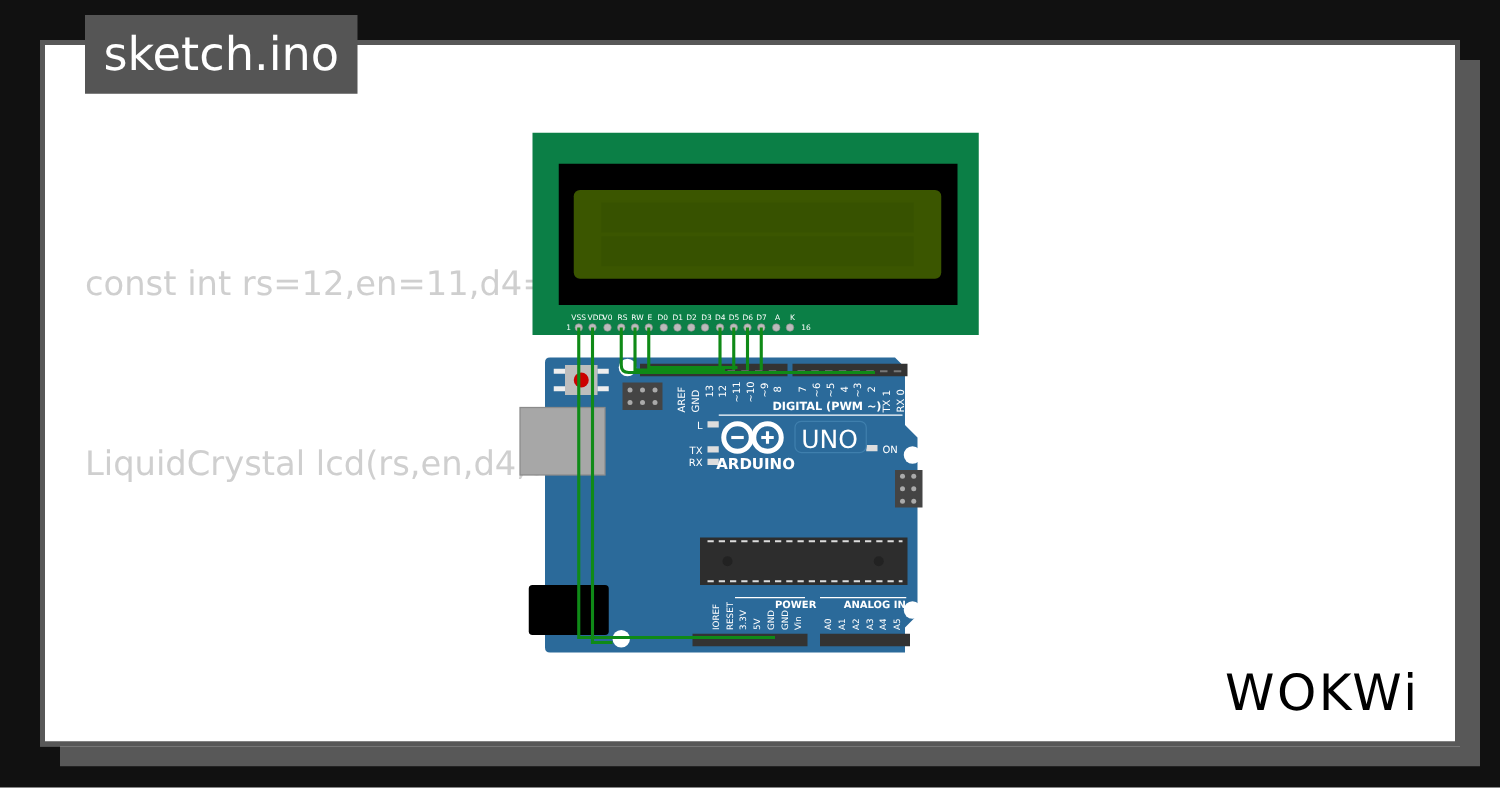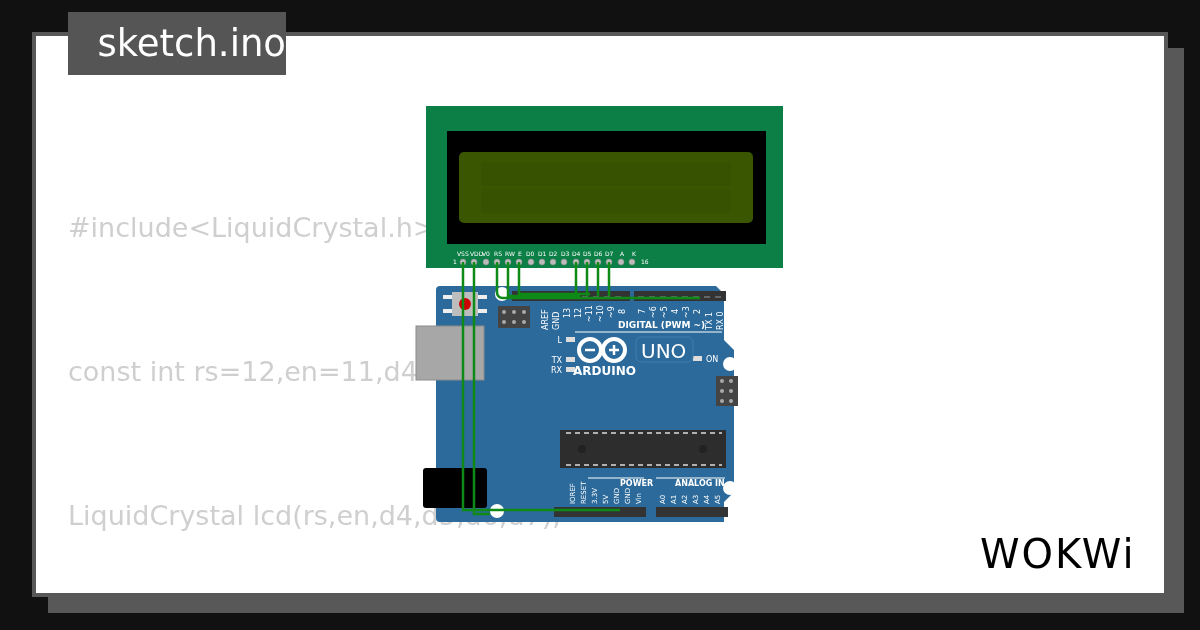--- a/index.html
+++ b/index.html
@@ -1,31 +1,30 @@
 <!DOCTYPE html>
 <html><head>
 <meta charset="utf-8">
 <style>
   html,body{margin:0;padding:0;}
   body{width:1200px;height:630px;background:#111111;position:relative;overflow:hidden;font-family:"DejaVu Sans","Liberation Sans",sans-serif;}
   .shadow{position:absolute;left:48px;top:48px;width:1136px;height:565px;background:#585858;}
   .panel{position:absolute;left:32px;top:32px;width:1128px;height:557px;background:#ffffff;border:4px solid #585858;overflow:hidden;}
-  .title-tab{position:absolute;left:68px;top:12px;height:63px;width:218px;background:#555555;color:#ffffff;font-family:"DejaVu Sans",sans-serif;font-size:37px;line-height:63px;text-align:right;z-index:5;}
+  .title-tab{position:absolute;left:68px;top:12px;height:63px;width:218px;background:#555555;color:#ffffff;font-family:"DejaVu Sans",sans-serif;font-size:37px;line-height:63px;text-align:center;z-index:5;}
   .code{position:absolute;left:32px;top:72px;margin:0;font-family:"DejaVu Sans",sans-serif;font-size:27px;line-height:48px;color:#cfcfcf;white-space:pre;}
   .code .line{display:block;height:48px;}
   .circuit{position:absolute;left:404px;top:106px;z-index:3;}
   .logo{position:absolute;left:978px;top:530px;z-index:4;}
 </style>
 </head>
 <body>
 
 <div class="shadow"></div>
 <div class="panel">
   <div class="code">
-    <span class="line">#include&lt;LiquidCrystal.h&gt;</span>
     <span class="line">const int rs=12,en=11,d4=5,d5=4,d6=3,d7=2;</span>
     <span class="line">LiquidCrystal lcd(rs,en,d4,d5,d6,d7);</span>
     
     
     
     
     
     
     
     

